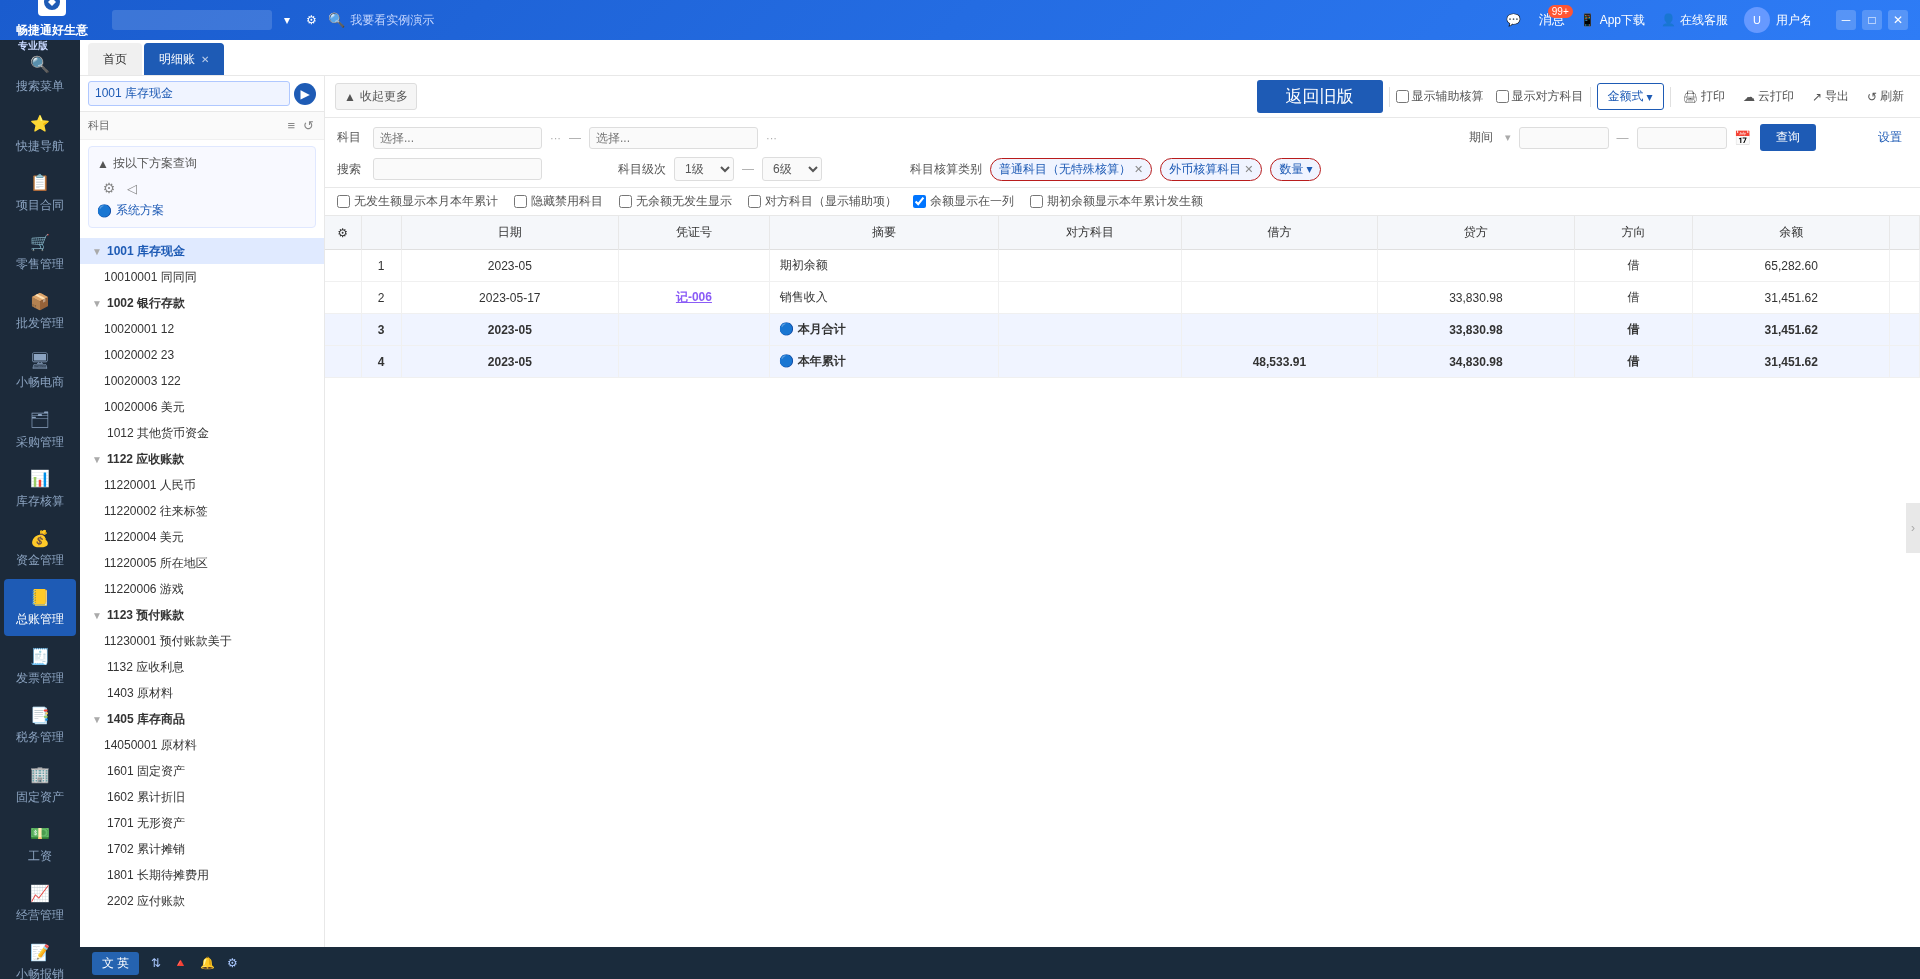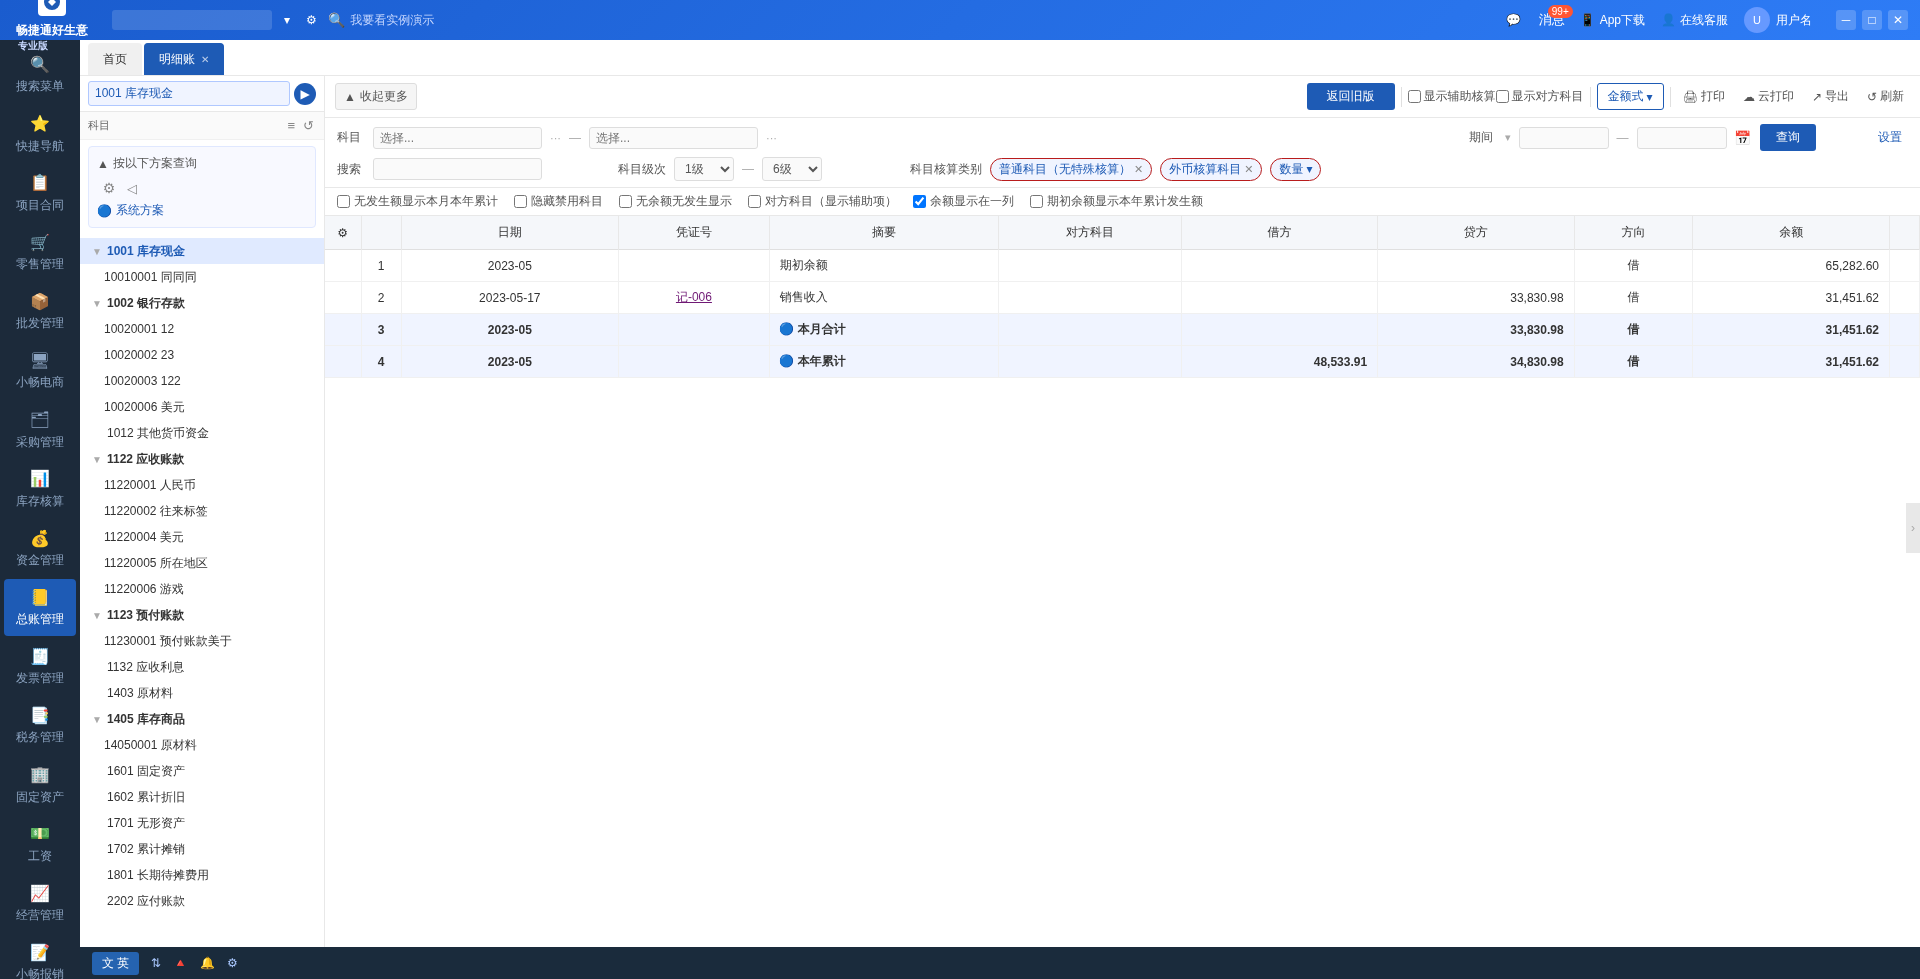--- a/index.html
+++ b/index.html
@@ -204,25 +204,25 @@
       display: flex;
       align-items: center;
       gap: 4px;
     }
     .toolbar-spacer { flex: 1; }
     .btn-return {
       background: #1e5bb5;
       color: #fff;
       border: none;
       border-radius: 3px;
-      padding: 5px 20px;
-      cursor: pointer;
-      font-size: 12px;
-    }
-    .checkbox-group { display: flex; align-items: center; }
+      padding: 5px 29px;
+      cursor: pointer;
+      font-size: 17px;
+    }
+    .checkbox-group { display: flex; align-items: center; gap: 12px; }
     .checkbox-item { display: flex; align-items: center; gap: 3px; font-size: 11px; color: #555; cursor: pointer; }
     .checkbox-item input { cursor: pointer; }
     .btn-currency {
       background: #fff;
       border: 1px solid #1e5bb5;
       border-radius: 3px;
       padding: 4px 10px;
       cursor: pointer;
       font-size: 12px;
       color: #1e5bb5;
@@ -349,22 +349,22 @@
     tbody tr { border-bottom: 1px solid #f0f0f0; }
     tbody tr.bold-row { font-weight: bold; background: #f0f4ff; }
     td {
       padding: 7px 10px;
       text-align: center;
       color: #333;
       border-right: 1px solid #f0f0f0;
       white-space: nowrap;
     }
     td.left { text-align: left; }
-    td.right { text-align: right; }
-    .link-text { color: #701a75; text-decoration: underline; cursor: pointer; }
+    td.right { text-align: center; }
+    .link-text { color: #8b5cf6; text-decoration: underline; cursor: pointer; font-weight: bold; }
     .blue-icon { color: #1e5bb5; margin-right: 3px; }
 
     
     .query-panel {
       background: #f8f9ff;
       border: 1px solid #e0e8ff;
       border-radius: 4px;
       padding: 8px;
       margin: 6px 8px;
     }

